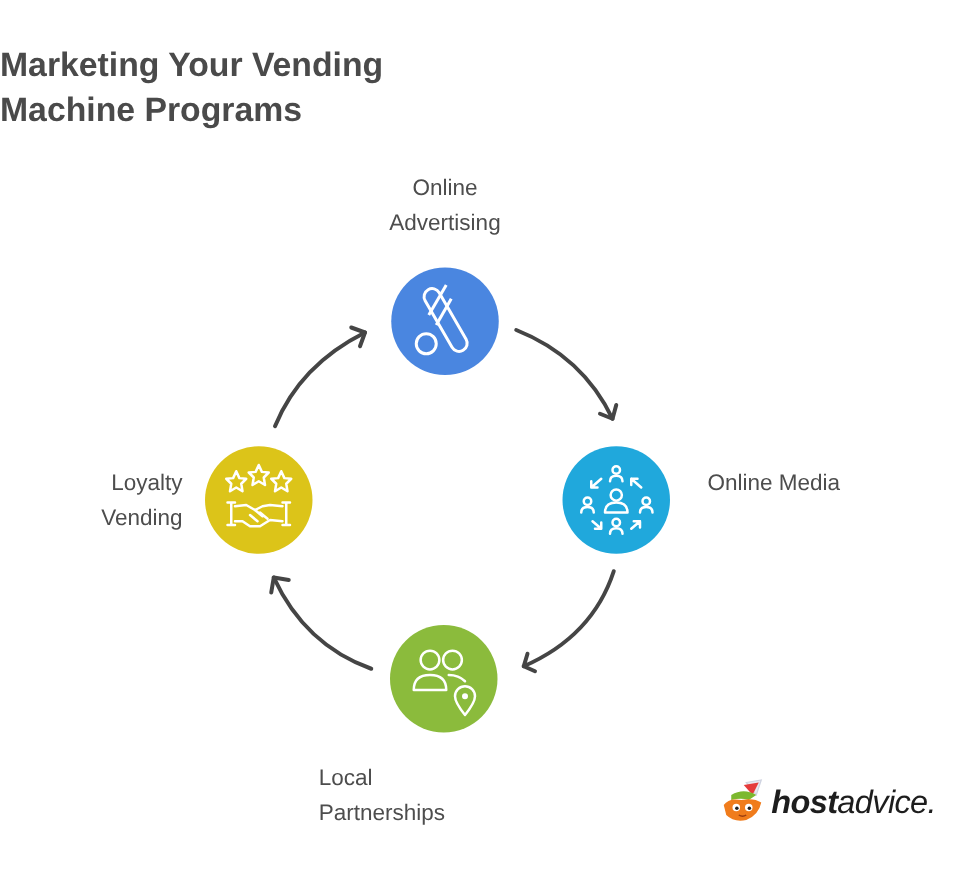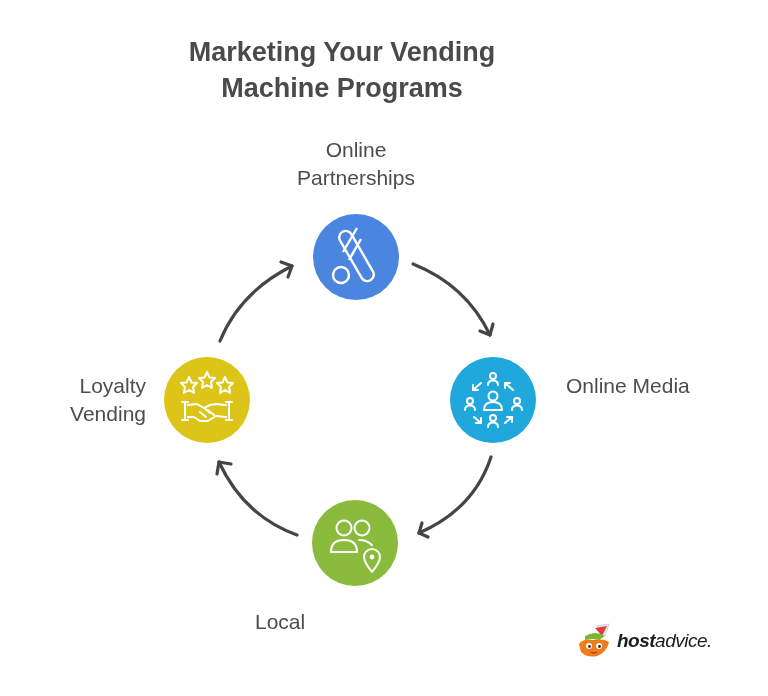--- a/index.html
+++ b/index.html
@@ -1,31 +1,31 @@
 <!DOCTYPE html>
 <html><head>
 <meta charset="utf-8">
 <style>
   html, body { margin:0; padding:0; background:#ffffff; }
   body { width:768px; height:696px; position:relative; overflow:hidden;
          font-family:"Liberation Sans", "DejaVu Sans", sans-serif; color:#484848; }
-  .title { position:absolute; left:0; width:664px; top:34px; text-align:center;
-           font-weight:bold; font-size:27px; line-height:36px; color:#4a4a4a;padding-left:10px; }
+  .title { position:absolute; left:0; width:664px; top:34px; 
+           font-weight:bold; font-size:27px; line-height:36px; color:#4a4a4a; }
   .title span { display:block; }
-  .label { position:absolute; font-size:21px; line-height:28px; color:#4d4d4d; }
+  .label { position:absolute; font-size:18px; line-height:28px; color:#4d4d4d; }
   .label span { display:block; }
   .lbl-top { left:256px; width:200px; top:136px; text-align:center; }
   .lbl-right { left:566px; top:372px; text-align:left; }
   .lbl-left { left:20px; width:126px; top:372px; text-align:right; }
   .lbl-bottom { left:255px; width:200px; top:608px; text-align:left; }
   .node { position:absolute; width:86px; height:86px; border-radius:50%; }
   .node svg { position:absolute; left:0; top:0; }
   svg.arrows { position:absolute; left:0; top:0; }
   .logo { position:absolute; left:575px; top:622px; width:170px; height:40px; }
-  .logo-text { position:absolute; left:42px; top:4px; font-size:19px; line-height:30px;
+  .logo-text { position:absolute; left:42px; top:4px; font-size:26px; line-height:30px;
                font-style:italic; color:#1d1d1d; letter-spacing:-0.5px; }
   .logo-text b { font-weight:bold; }
   .logo-text i { font-weight:normal; }
 </style>
 </head>
 <body>
 
 <div class="title">
   <span>Marketing Your Vending</span>
   <span>Machine Programs</span>
@@ -43,27 +43,28 @@
     <path d="M491,457 Q474,509 419,533"></path>
     <path d="M422,523 L419,533 L428,537"></path>
 
     <path d="M297,535 Q244,516 219,462"></path>
     <path d="M217,474 L219,462 L231,464"></path>
   </g>
 </svg>
 
 <div class="label lbl-top">
   <span>Online</span>
-  <span>Partnerships</span>
+  <span>Advertising</span>
 </div>
 <div class="label lbl-right">
   <span>Online Media</span>
 </div>
 <div class="label lbl-bottom">
   <span>Local</span>
+  <span>Partnerships</span>
 </div>
 <div class="label lbl-left">
   <span>Loyalty</span>
   <span>Vending</span>
 </div>
 
 <div class="node" style="left:313px; top:214px; background:#4a86e0;">
   <svg width="86" height="86" viewBox="0 0 86 86">
     <g fill="none" stroke="#ffffff" stroke-width="2.4" stroke-linejoin="round">
 

